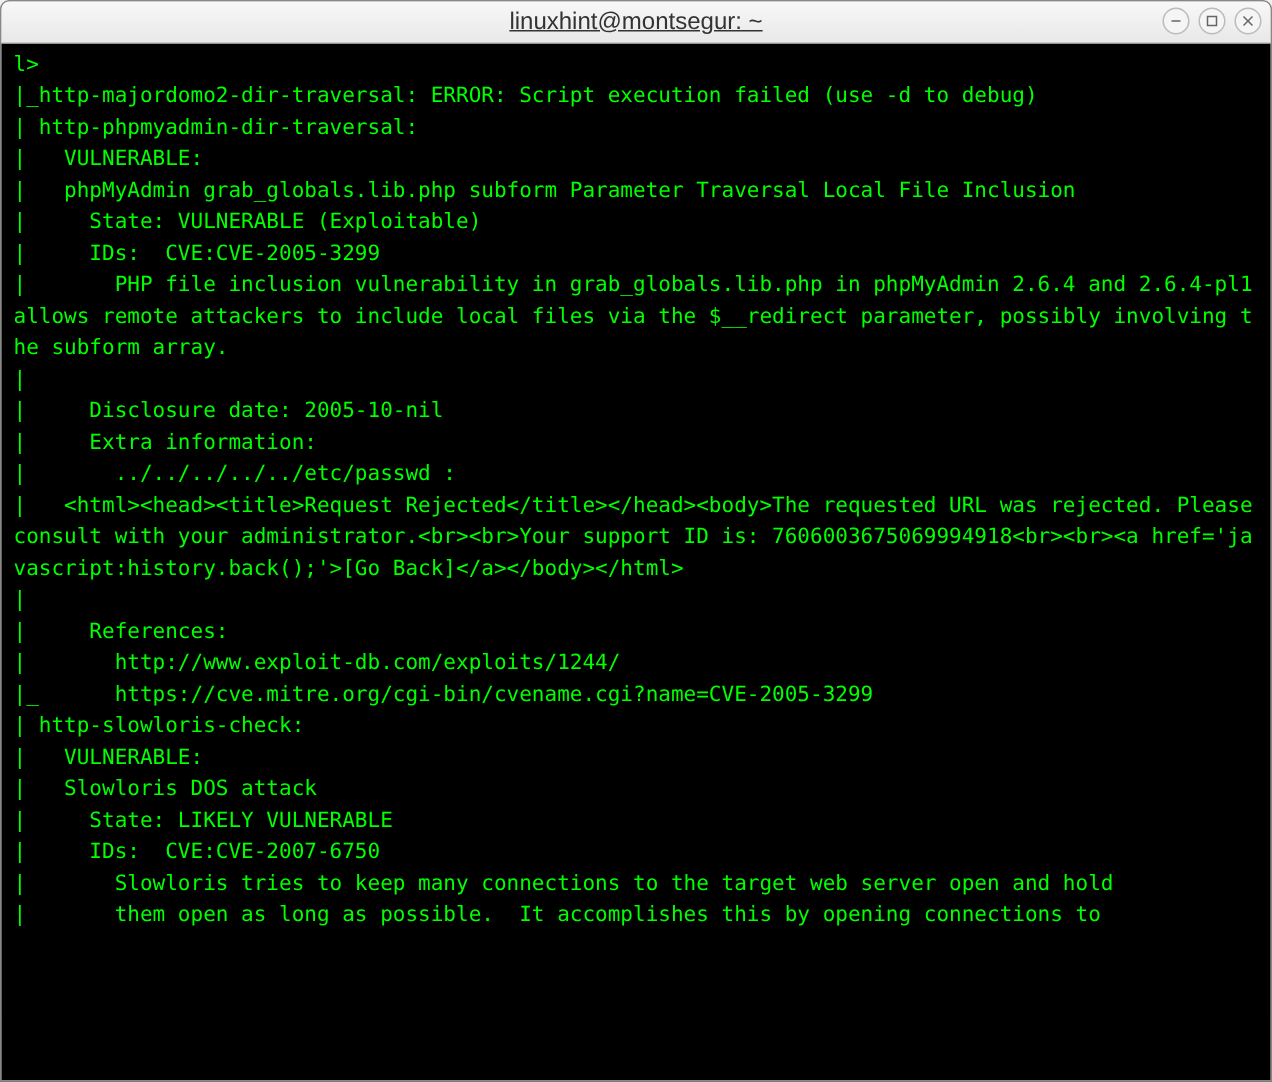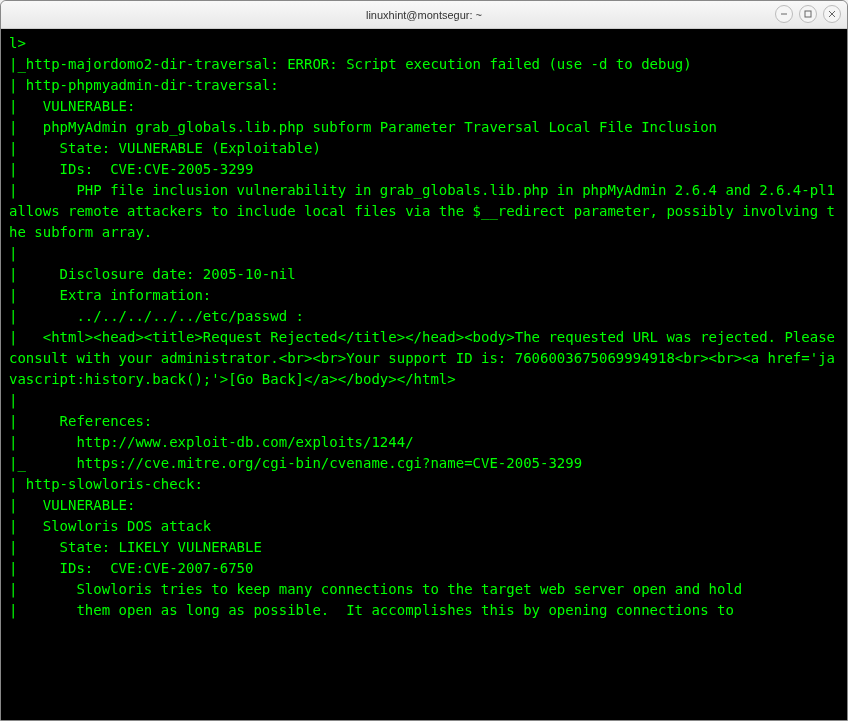--- a/index.html
+++ b/index.html
@@ -27,23 +27,24 @@
       height: 28px;
       background: linear-gradient(to bottom, #f8f8f8, #e8e8e8);
       border-bottom: 1px solid #ccc;
       display: flex;
       align-items: center;
       justify-content: center;
       position: relative;
       border-radius: 6px 6px 0 0;
     }
     .titlebar-title {
-      font-size: 11px;
+      font-size: 16px;
       color: #333;
       font-weight: normal;
+      text-decoration: underline;
     }
     .window-controls {
       position: absolute;
       right: 6px;
       top: 4px;
       display: flex;
       gap: 6px;
     }
     .window-btn {
       width: 18px;

